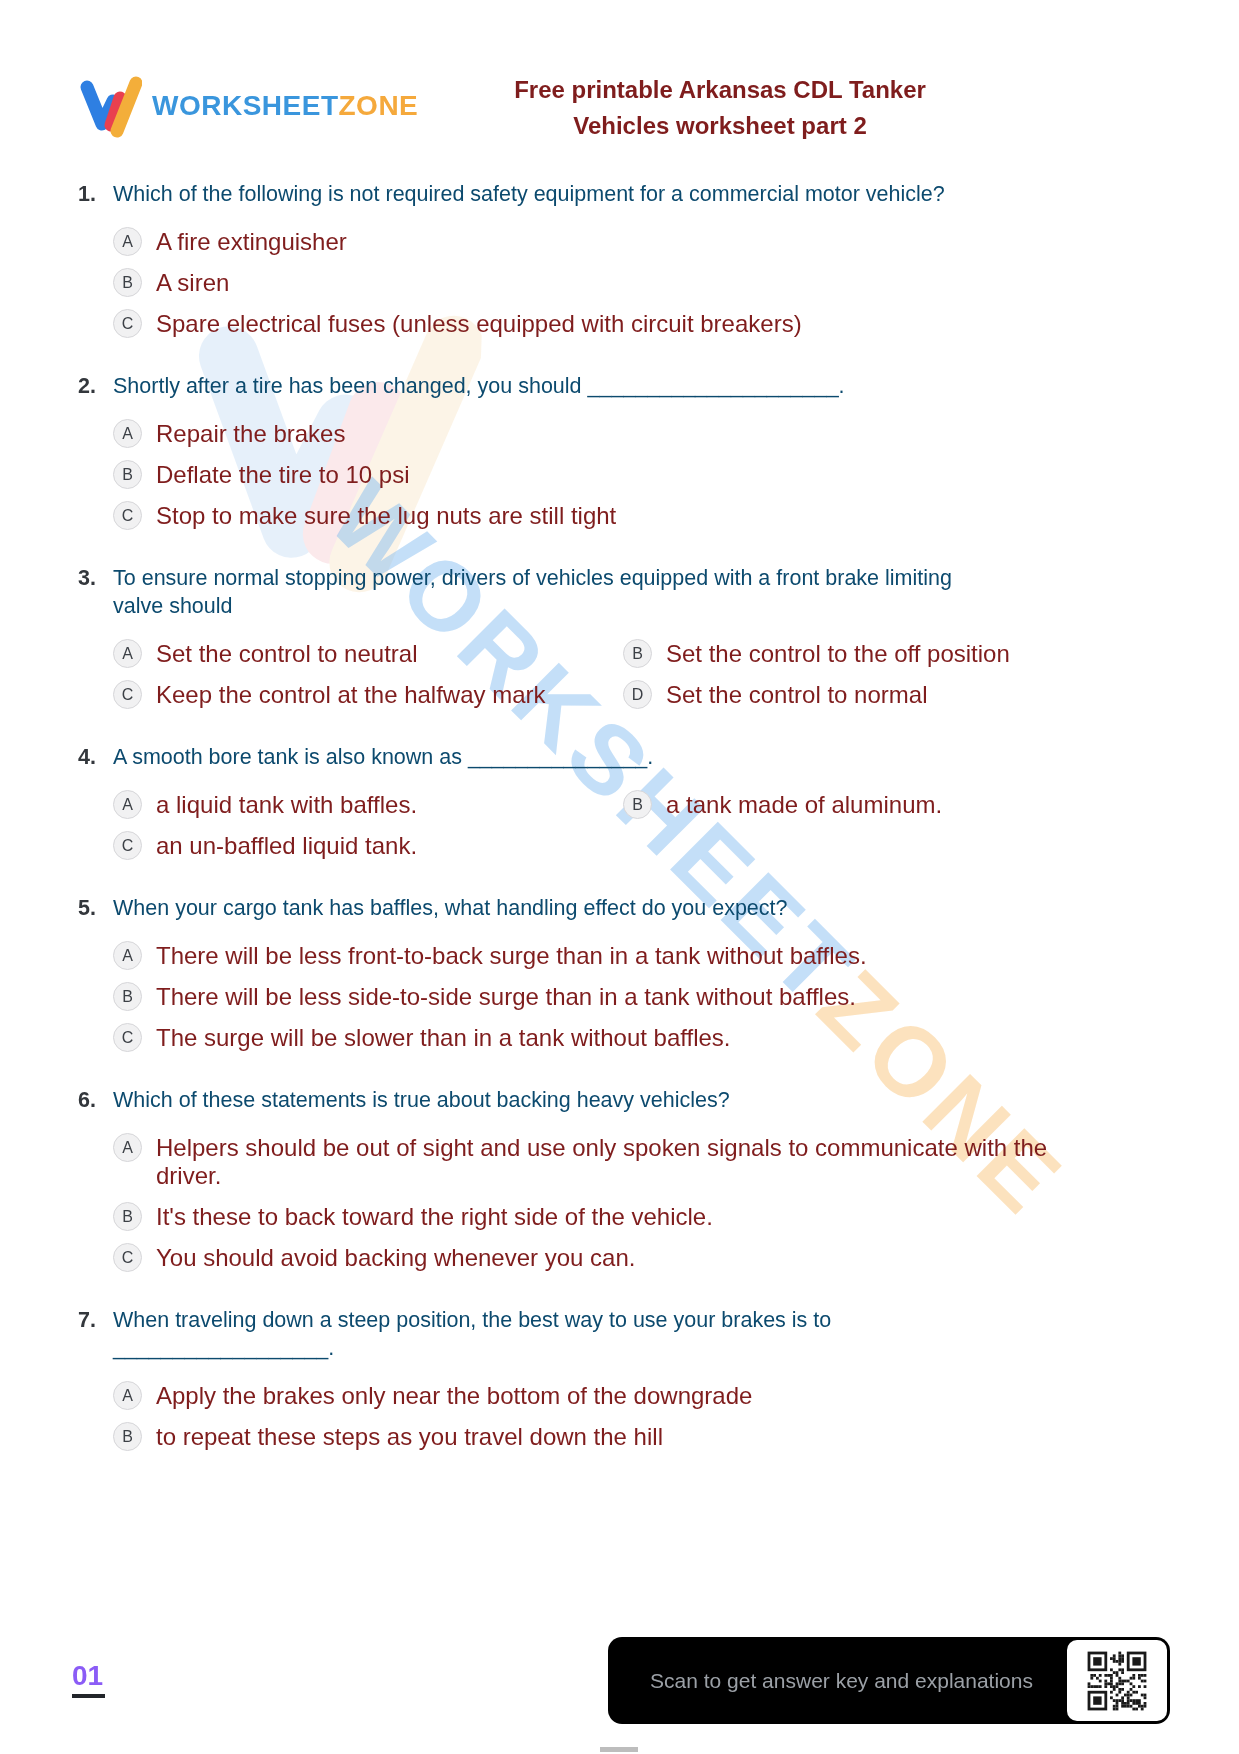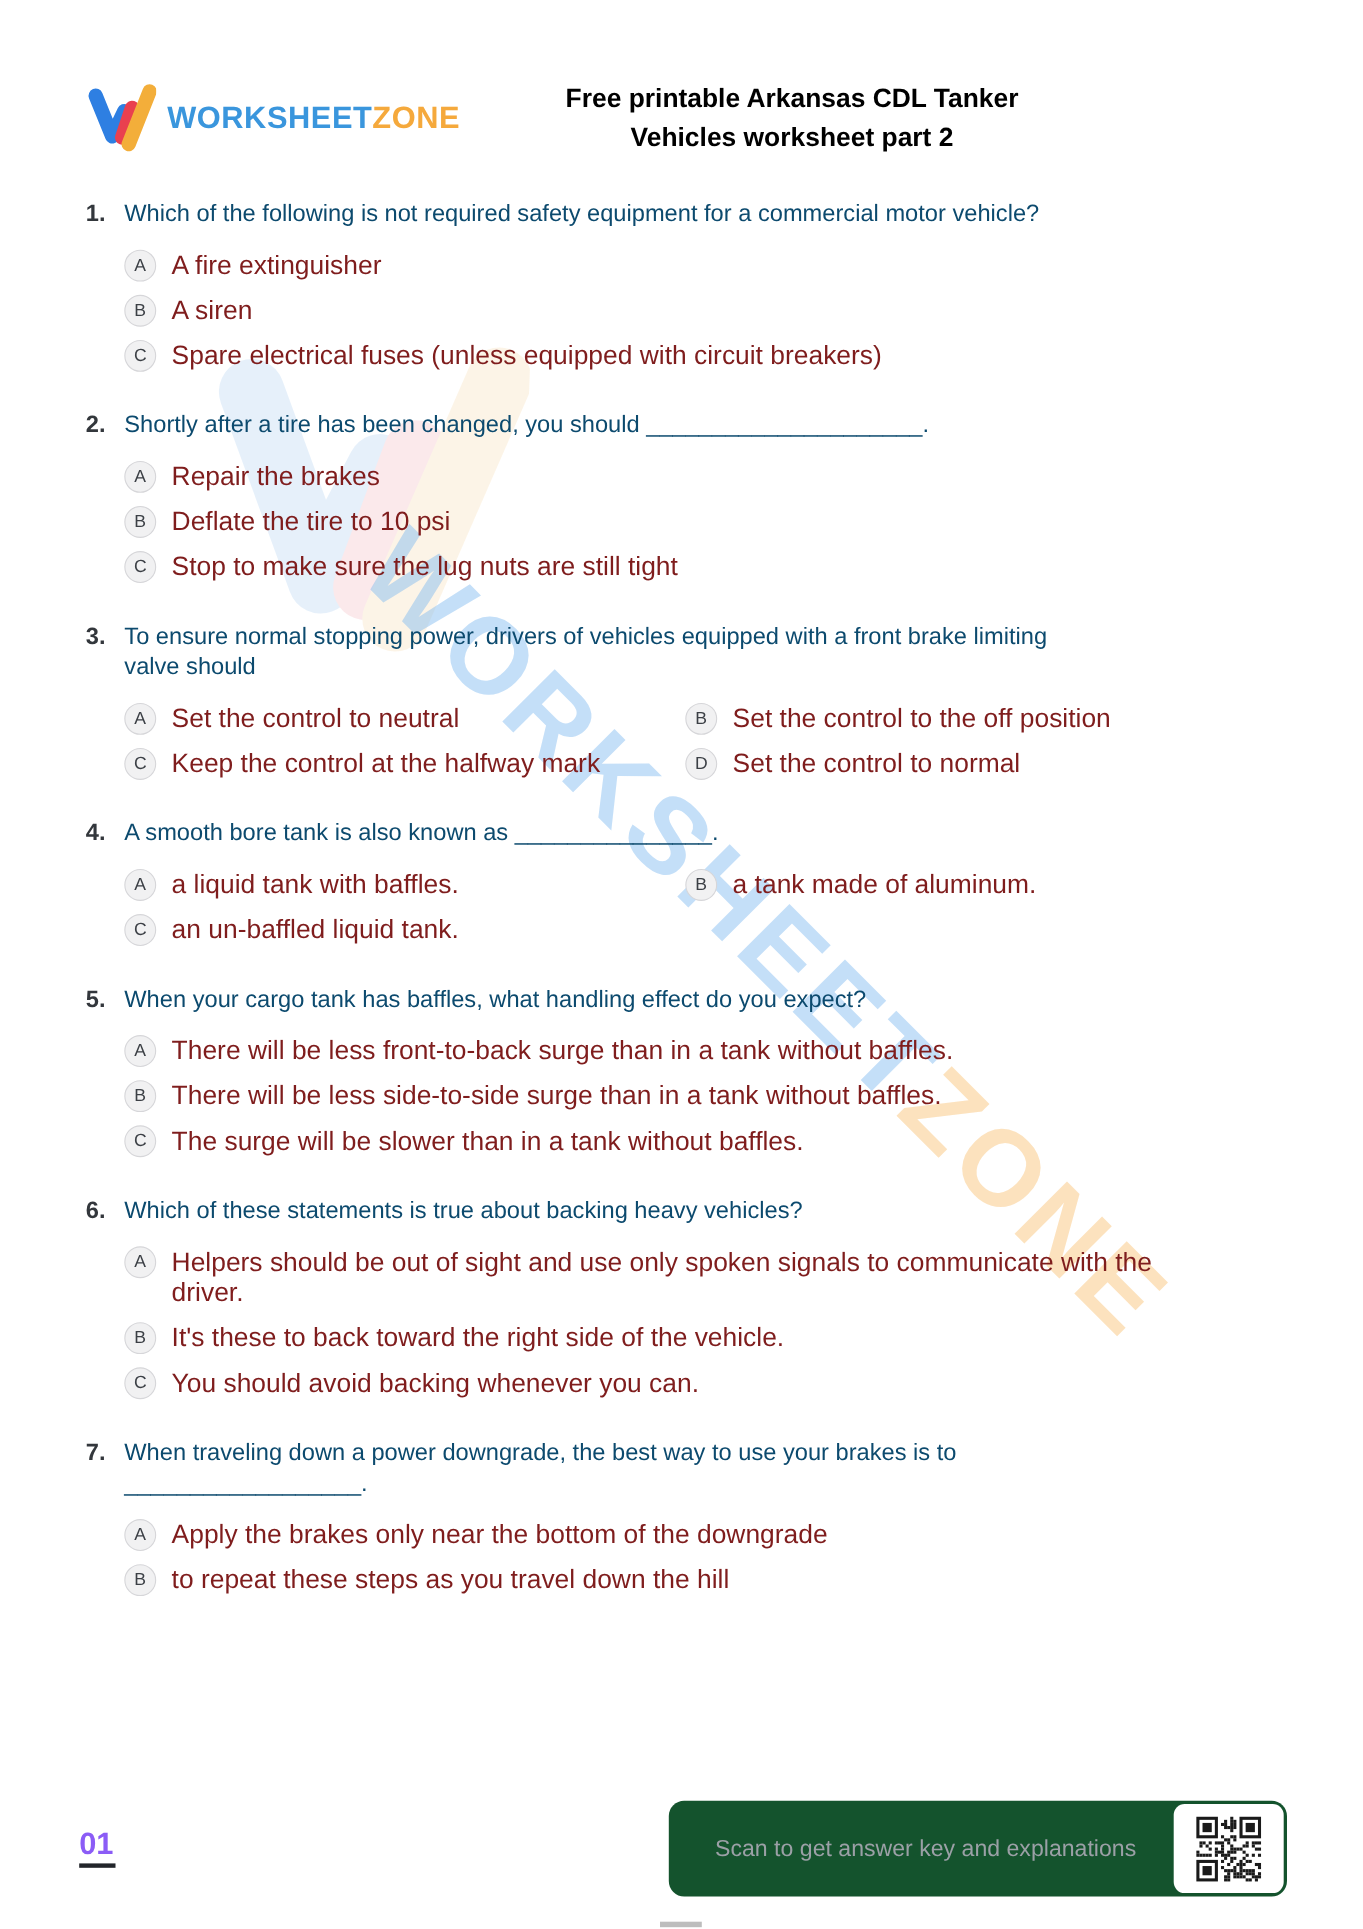--- a/index.html
+++ b/index.html
@@ -10,21 +10,21 @@
     position:relative; overflow:hidden;
     color:#3c4046;
   }
   
   .header { position:relative; height:144px; z-index:2; }
   .logo { position:absolute; left:70px; top:68px; display:flex; align-items:center; gap:10px; }
   .logo-text { font-size:28px; font-weight:bold; letter-spacing:0.5px; white-space:nowrap; }
   .logo-text .brand-blue { color:#3a96dd; }
   .logo-text .brand-orange { color:#f5a93c; }
   .title { position:absolute; left:470px; top:72px; width:500px; text-align:center;
-           font-size:24px; font-weight:bold; color:#000000; line-height:36px; }
+           font-size:24px; font-weight:bold; color:#7f1d1d; line-height:36px; }
   
   .wm-logo { position:absolute; left:148px; top:272px; opacity:0.30; z-index:1; transform:rotate(2deg); }
   .wm-text { position:absolute; left:388px; top:460px; transform:rotate(45deg); transform-origin:0 0;
              font-size:98px; font-weight:bold; letter-spacing:6px; white-space:nowrap; z-index:1; }
   .wm-text .wm-blue   { color:rgba(125,185,240,0.45); }
   .wm-text .wm-orange { color:rgba(248,186,100,0.42); }
   
   .content { position:relative; z-index:2; padding:36px 132px 0 78px; }
   .question { display:grid; grid-template-columns:35px 1fr; margin-bottom:34px; }
   .q-num  { font-weight:bold; font-size:21.5px; color:#33373c; line-height:28px; }
@@ -34,21 +34,21 @@
   .option { display:flex; align-items:flex-start; gap:14px; }
   .badge { width:29px; height:29px; border-radius:50%; background:#f1f1f2; border:1px solid #d6d6d9;
            display:flex; align-items:center; justify-content:center; font-size:16px; color:#3c4046;
            flex:0 0 29px; box-sizing:border-box; }
   .opt-text { padding-top:1px; }
   .opt-line { font-size:24px; line-height:28px; color:#7f1d1d; }
   
   .page-num { position:absolute; left:72px; top:1660px; font-size:28px; font-weight:bold; color:#8b5cf6;
               z-index:2; border-bottom:4px solid #22252a; padding:0 2px 2px 0; }
   .scan-box { position:absolute; left:608px; top:1637px; width:562px; height:87px;
-              background:#14532d; border-radius:14px; z-index:2; }
+              background:#000000; border-radius:14px; z-index:2; }
   .scan-text { position:absolute; left:20px; right:115px; top:0; bottom:0; display:flex;
                align-items:center; justify-content:center; color:#9ba0a6; font-size:21px; white-space:nowrap; }
   .qr-wrap { position:absolute; right:3px; top:3px; width:100px; height:81px; background:#ffffff;
              border-radius:10px; display:flex; align-items:center; justify-content:center; }
   .bottom-bar { position:absolute; left:600px; top:1747px; width:38px; height:5px; background:#bdbdbd; z-index:2; }
 </style>
 </head>
 <body>
 
 <div class="wm-logo">
@@ -252,21 +252,21 @@
               <div class="opt-line">You should avoid backing whenever you can.</div>
             </div>
           </div>
         </div>
       </div>
     </div>
     <div class="question">
       <div class="q-num">7.</div>
       <div>
         <div class="q-text">
-          <div class="q-line">When traveling down a power downgrade, the best way to use your brakes is to</div>
+          <div class="q-line">When traveling down a steep position, the best way to use your brakes is to</div>
           <div class="q-line">__________________.</div>
         </div>
         <div class="options">
           <div class="option">
             <div class="badge">A</div>
             <div class="opt-text">
               <div class="opt-line">Apply the brakes only near the bottom of the downgrade</div>
             </div>
           </div>
           <div class="option">

